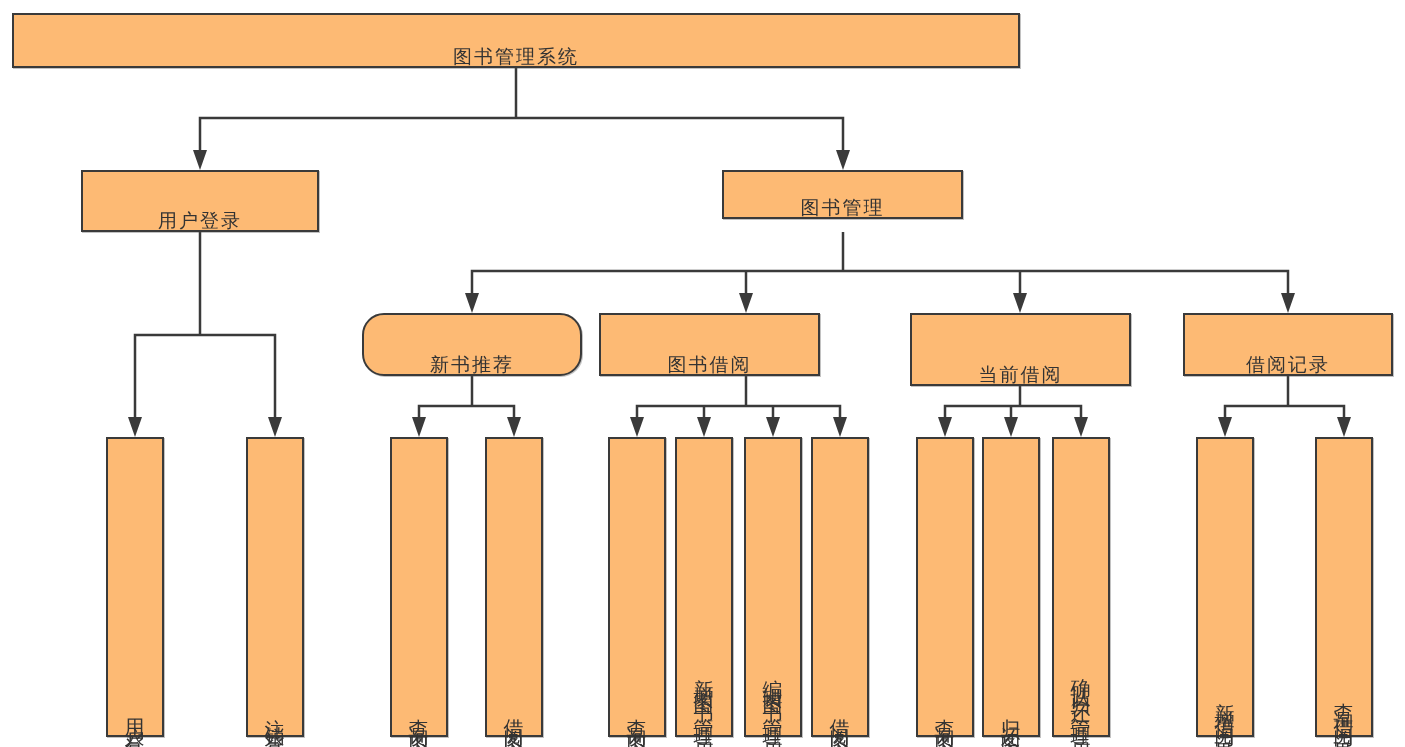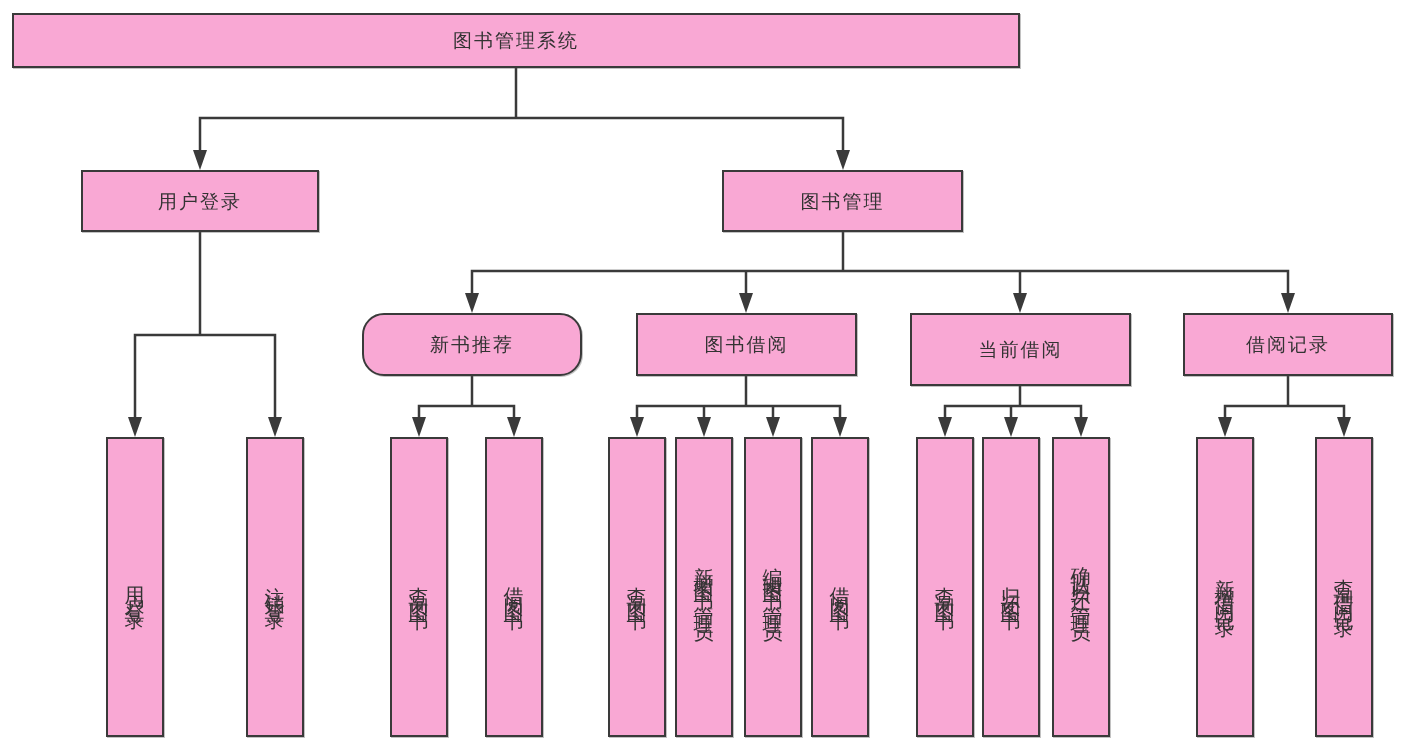--- a/index.html
+++ b/index.html
@@ -12,25 +12,25 @@
     overflow: hidden;
   }
   .connectors {
     position: absolute;
     left: 0; top: 0;
     width: 1405px; height: 747px;
   }
   .node {
     position: absolute;
     box-sizing: border-box;
-    background: #f9a8d4;
+    background: #fdba74;
     border: 2px solid #3a3a3a;
     box-shadow: 1px 1px 0 rgba(80,80,80,0.35);
     display: flex;
-    align-items: center;
+    align-items: flex-end;
     justify-content: center;
   }
   .hlabel {
     font-size: 19px;
     color: #333333;
     letter-spacing: 2px;
     white-space: nowrap;
     line-height: 1;
   }
   .vnode { top: 437px; height: 300px; width: 58px; }
@@ -111,28 +111,28 @@
     </g>
   </svg>
 
   <div class="node" style="left:12px; top:13px; width:1008px; height:55px;">
     <span class="hlabel">图书管理系统</span>
   </div>
 
   <div class="node" style="left:81px; top:170px; width:238px; height:62px;">
     <span class="hlabel">用户登录</span>
   </div>
-  <div class="node" style="left:722px; top:170px; width:241px; height:62px;">
+  <div class="node" style="left:722px; top:170px; width:241px; height:49px;">
     <span class="hlabel">图书管理</span>
   </div>
 
   <div class="node" style="left:362px; top:313px; width:220px; height:63px;border-radius:22px;">
     <span class="hlabel">新书推荐</span>
   </div>
-  <div class="node" style="left:636px; top:313px; width:221px; height:63px;">
+  <div class="node" style="left:599px; top:313px; width:221px; height:63px;">
     <span class="hlabel">图书借阅</span>
   </div>
   <div class="node" style="left:910px; top:313px; width:221px; height:73px;">
     <span class="hlabel">当前借阅</span>
   </div>
   <div class="node" style="left:1183px; top:313px; width:210px; height:63px;">
     <span class="hlabel">借阅记录</span>
   </div>
 
   <div class="node vnode" style="left:106px;">

